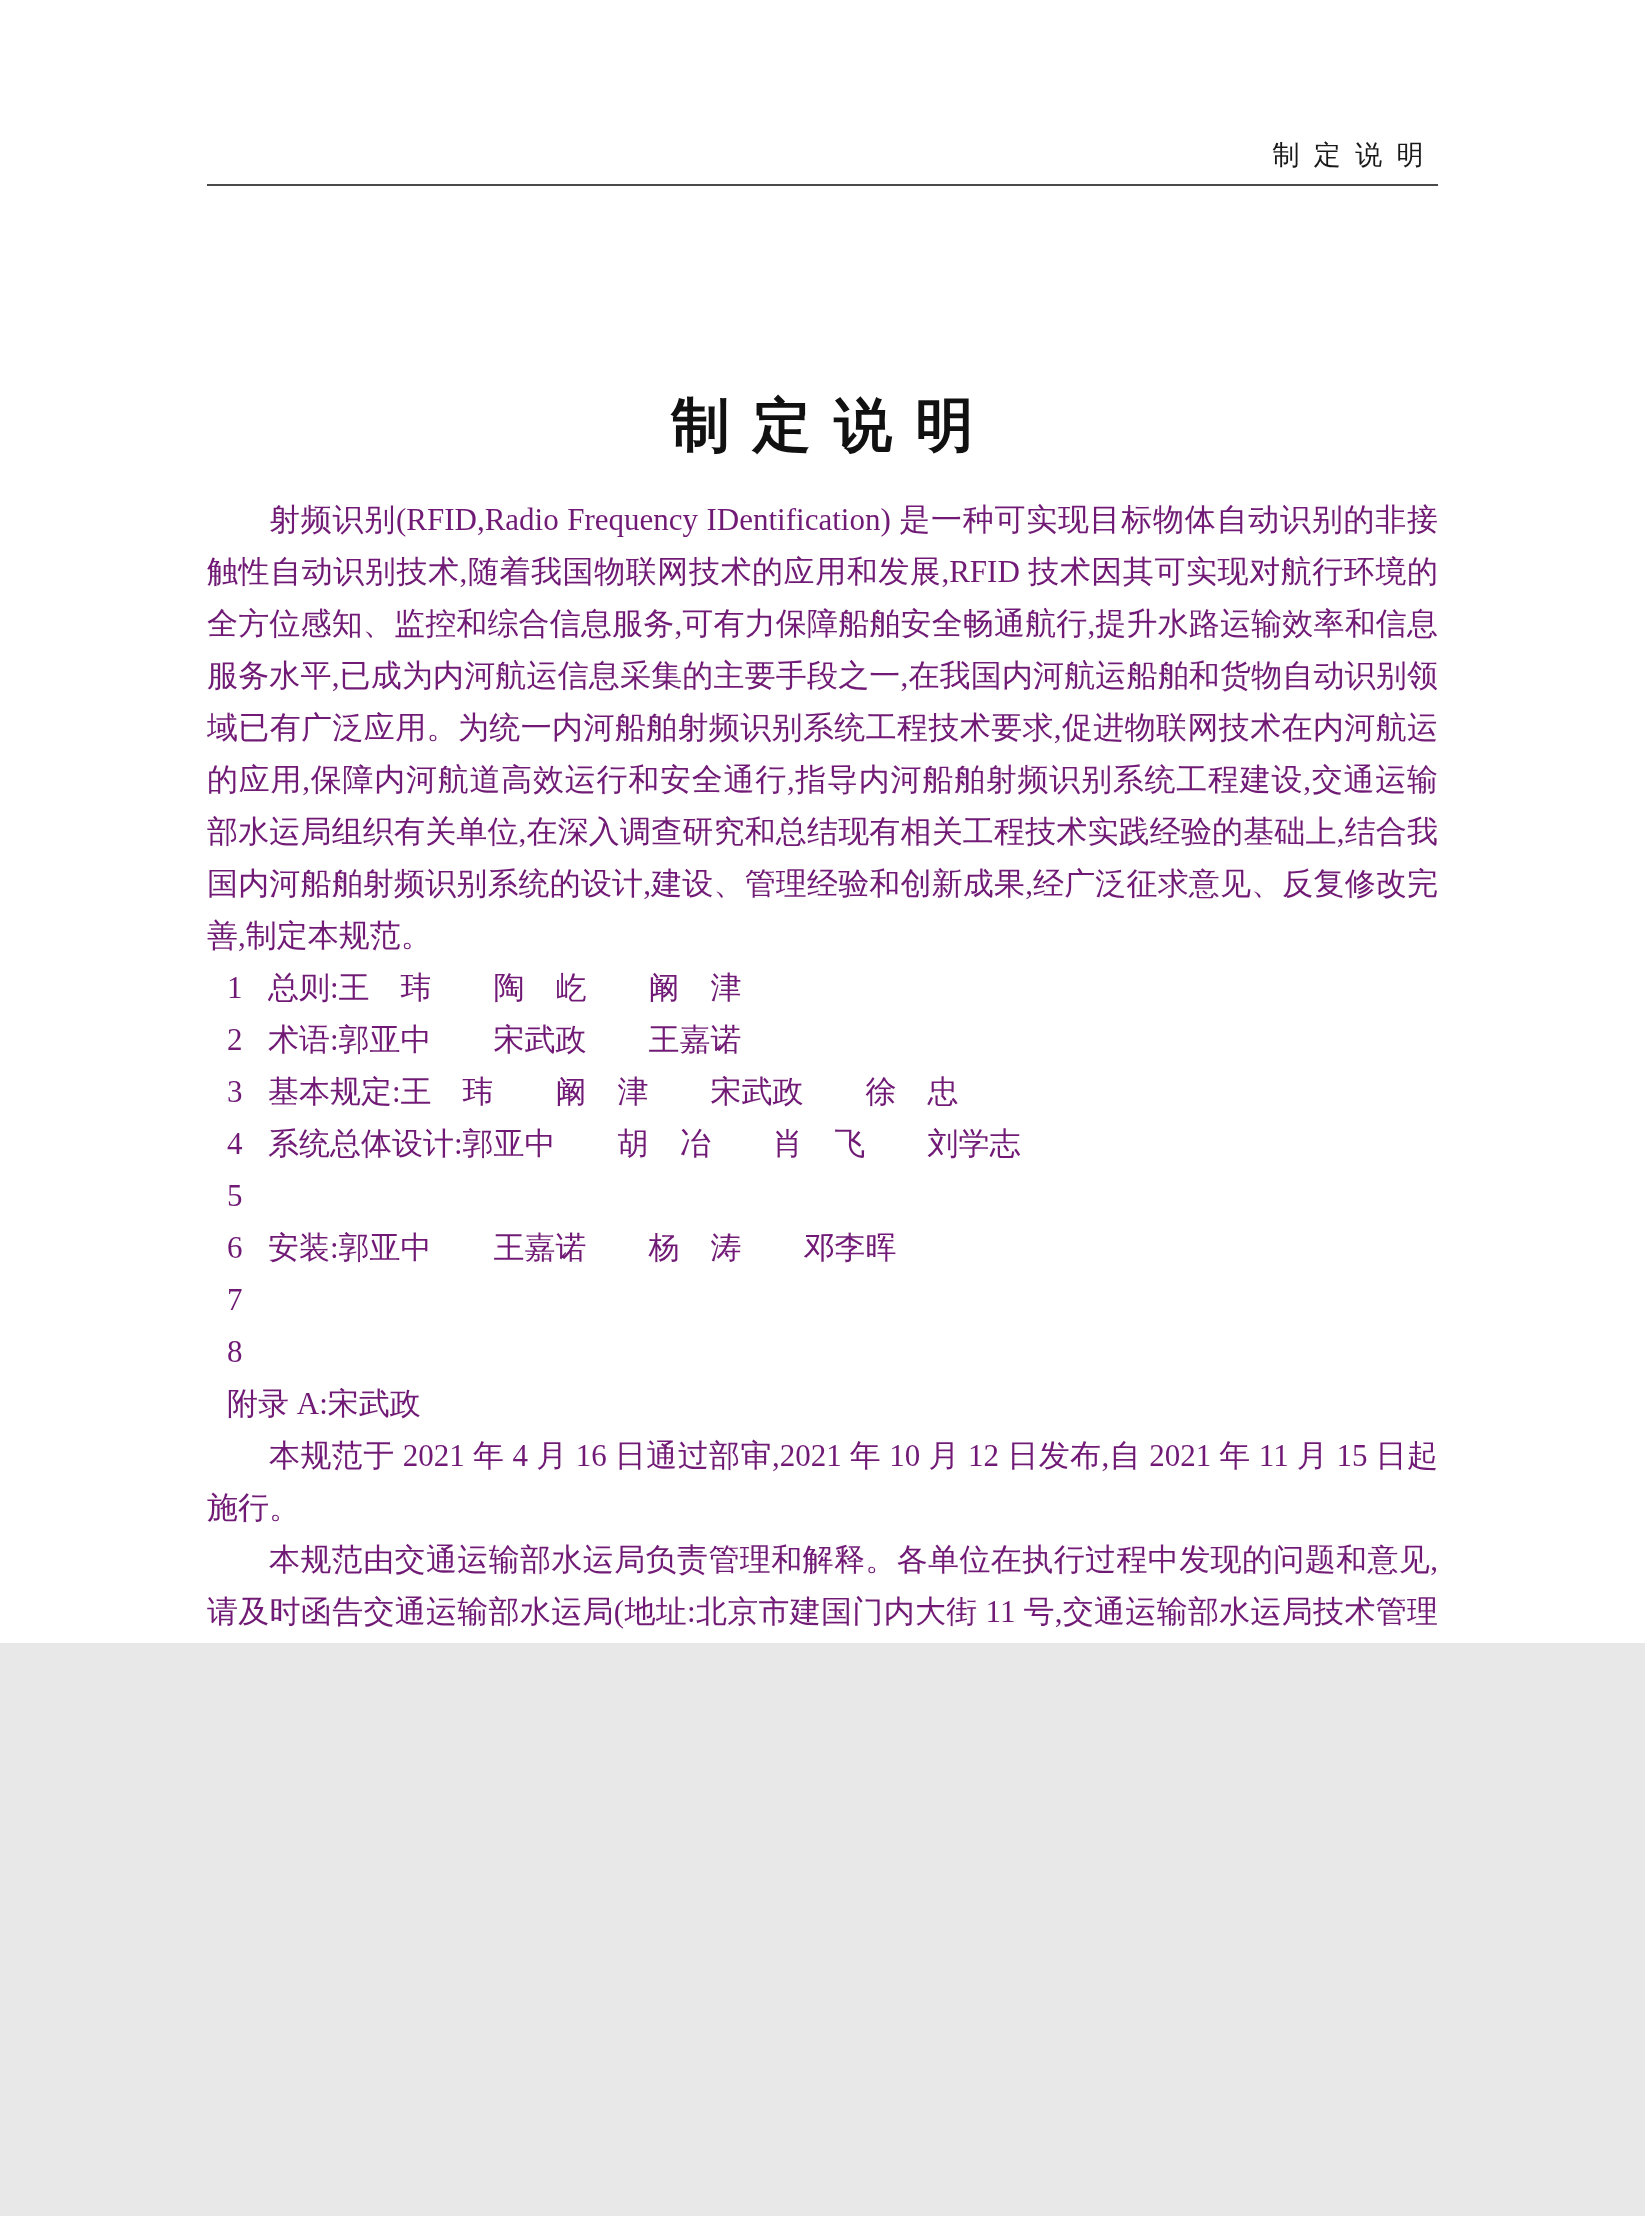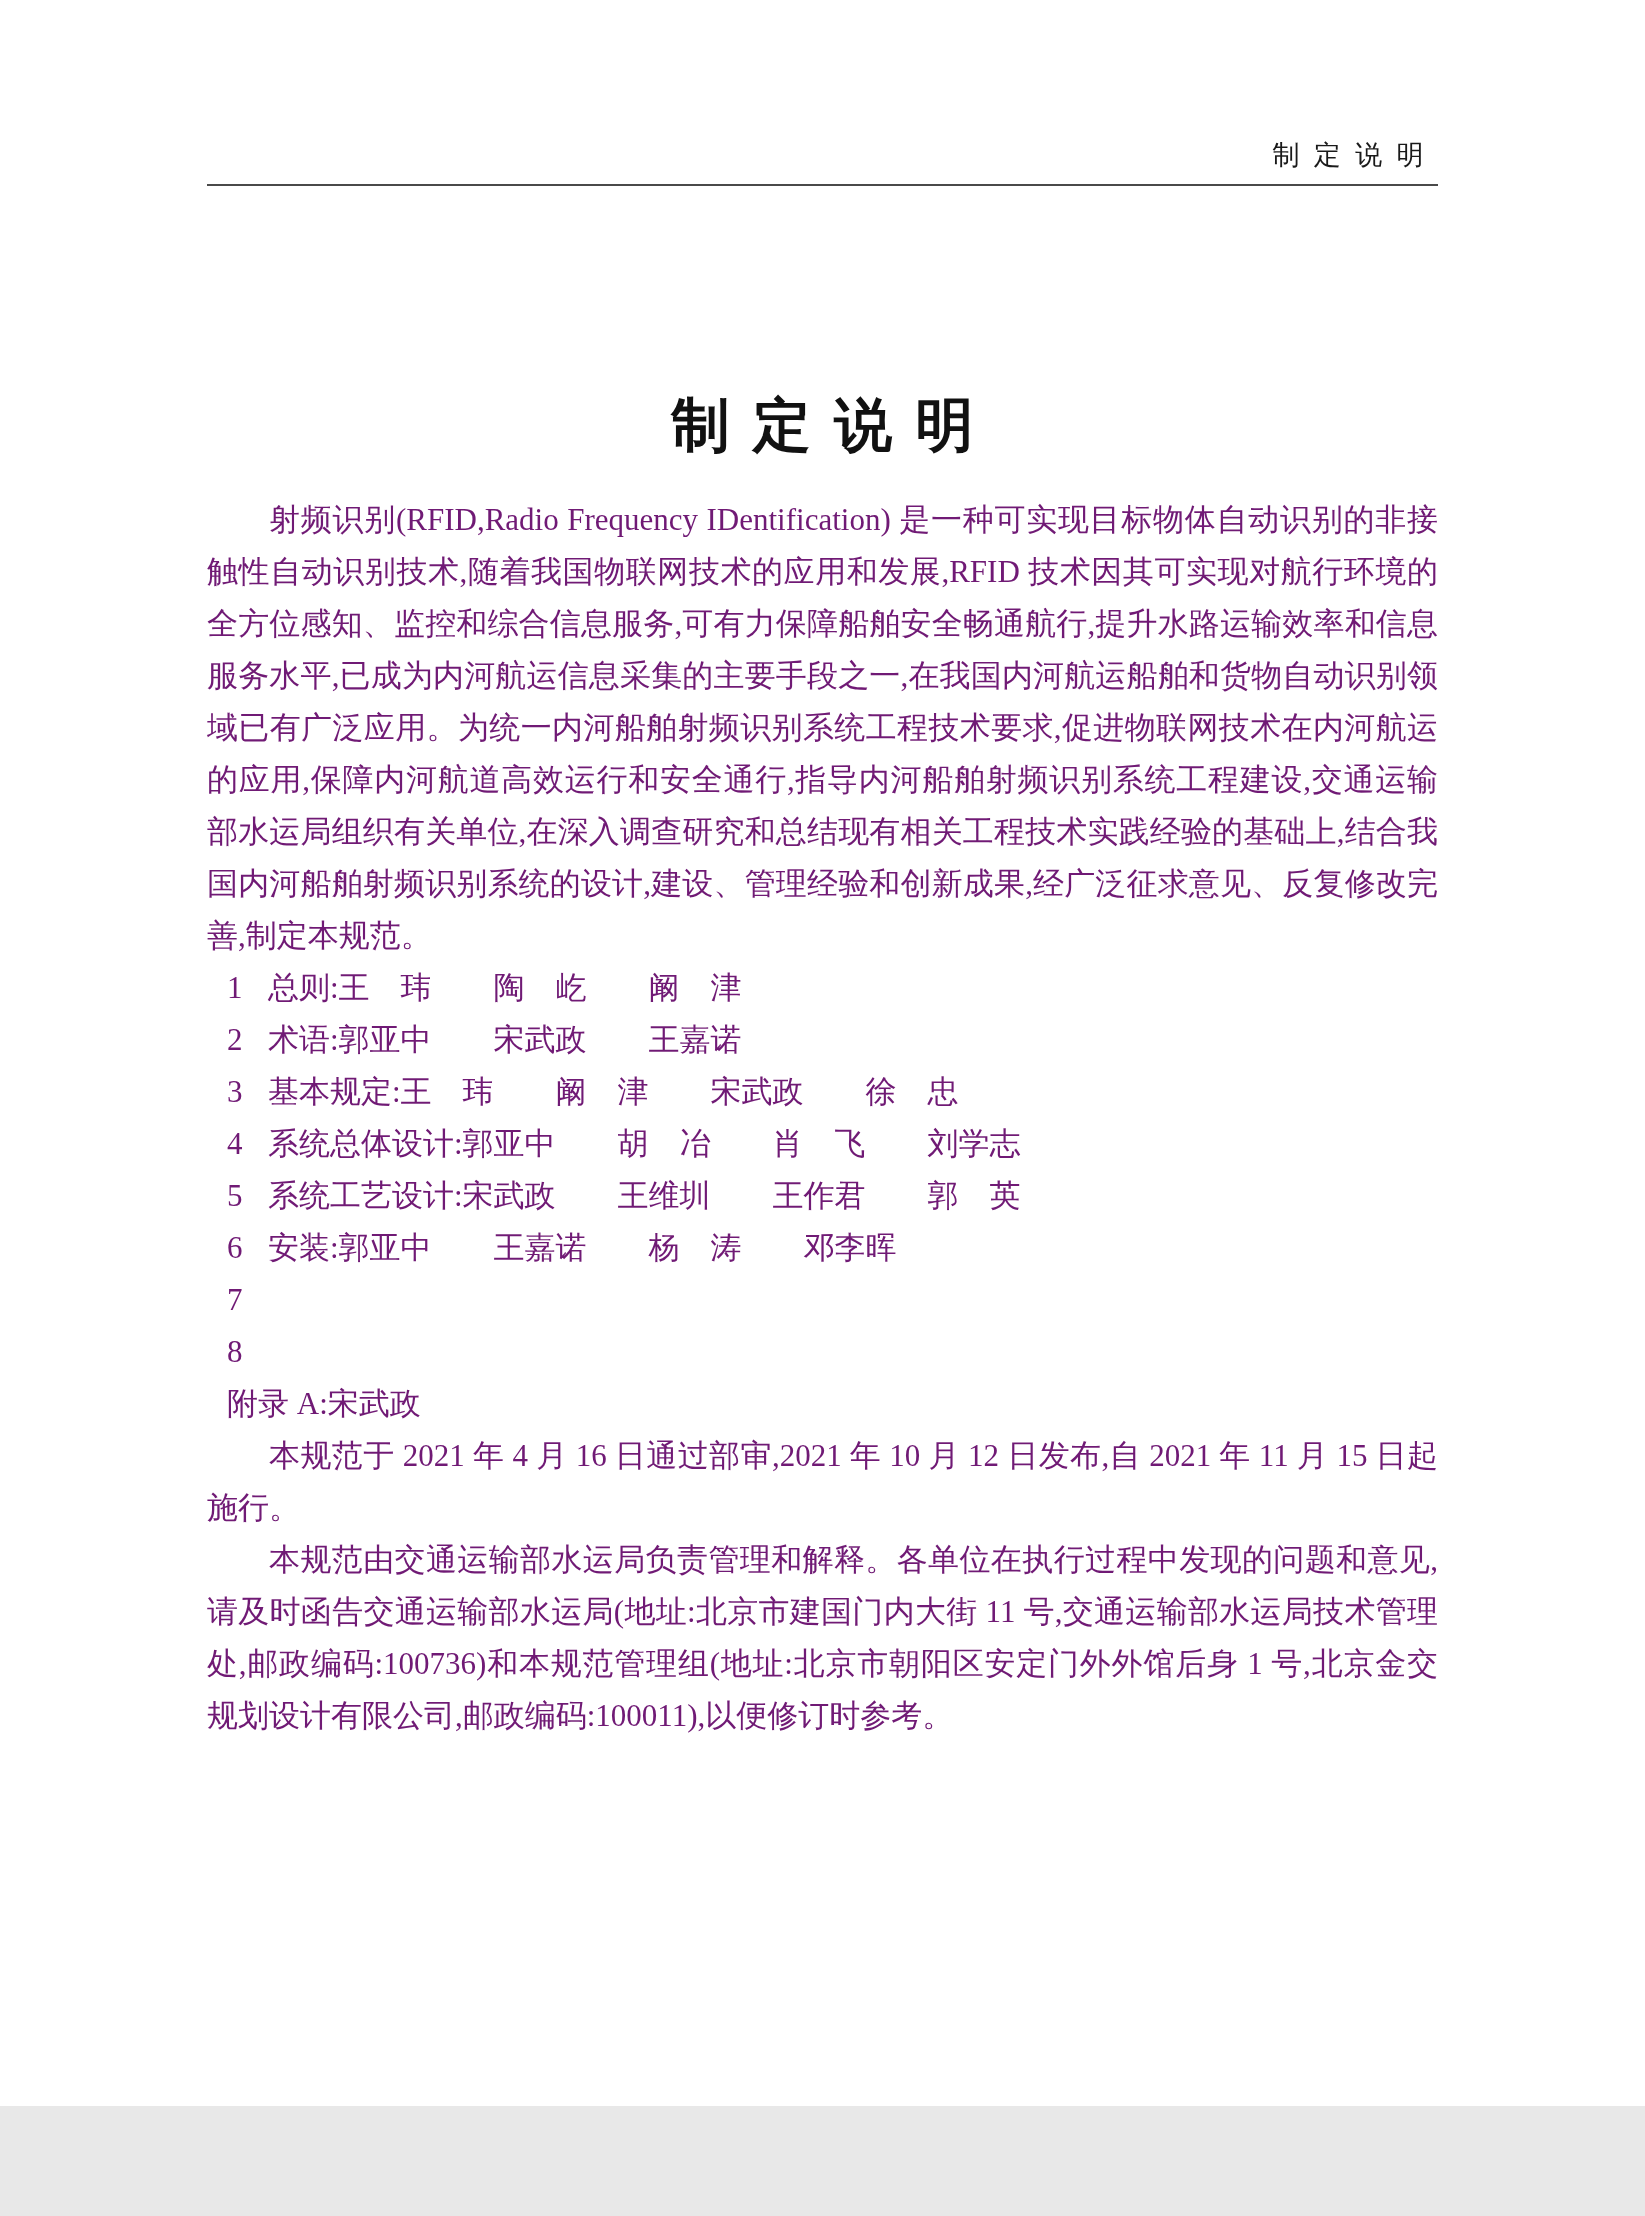--- a/index.html
+++ b/index.html
@@ -1,20 +1,20 @@
 <!DOCTYPE html>
 <html style="font-size:14.4px"><head>
 <meta charset="utf-8">
 <style>
   * { margin: 0; padding: 0; box-sizing: border-box; }
   html, body { background: #e8e8e8; }
   .page {
     position: relative;
     width: 1645px;
-    height: 2106px;
+    height: 1643px;
     margin: 0 auto;
     background: #ffffff;
     font-family: "Liberation Serif", "DejaVu Serif", serif;
     color: #141414;
     overflow: hidden;
   }
   .running-head {
     position: absolute;
     top: 137px;
     left: 207px;
@@ -96,21 +96,20 @@
       <div class="list-item">
         <span class="num">3</span>
         <span>基本规定:王　玮　　阚　津　　宋武政　　徐　忠</span>
       </div>
       <div class="list-item">
         <span class="num">4</span>
         <span>系统总体设计:郭亚中　　胡　冶　　肖　飞　　刘学志</span>
       </div>
       <div class="list-item">
         <span class="num">5</span>
-        <span>系统工艺设计:宋武政　　王维圳　　王作君　　郭　英</span>
       </div>
       <div class="list-item">
         <span class="num">6</span>
         <span>安装:郭亚中　　王嘉诺　　杨　涛　　邓李晖</span>
       </div>
       <div class="list-item">
         <span class="num">7</span>
       </div>
       <div class="list-item">
         <span class="num">8</span>

